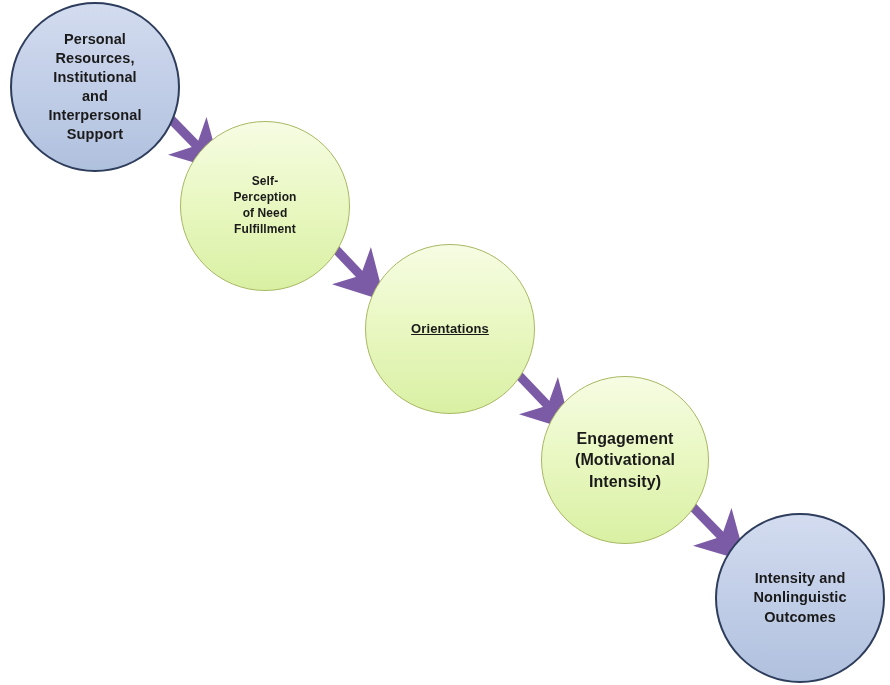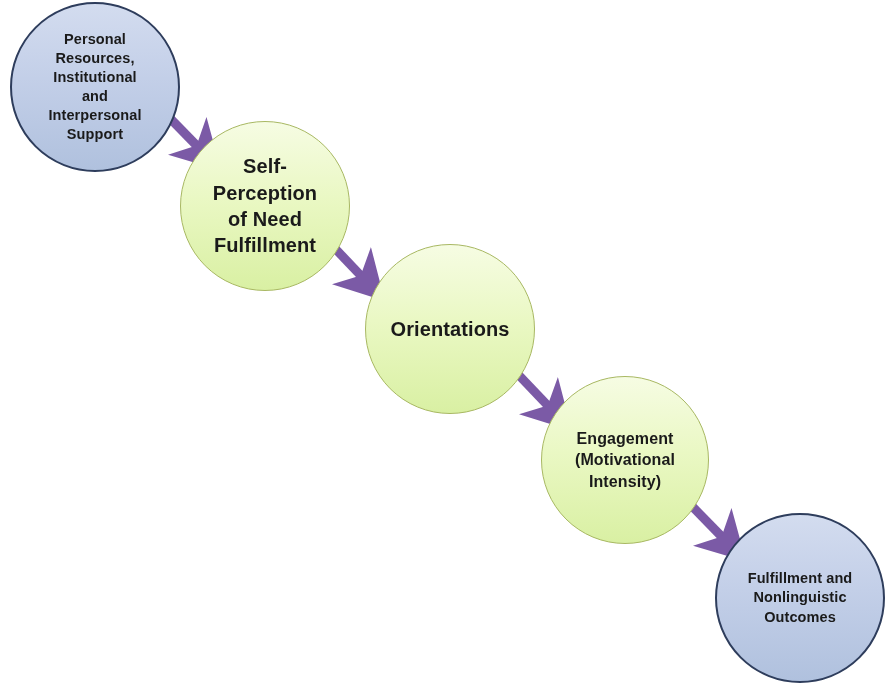--- a/index.html
+++ b/index.html
@@ -83,35 +83,35 @@
   <div class="node-circle blue" id="node-0" style="left: 10px; top: 2px; width: 170px; height: 170px;">
     <span class="node-label" style="font-size: 14.5px;">Personal
 Resources,
 Institutional
 and
 Interpersonal
 Support</span>
   </div>
 
   <div class="node-circle green" id="node-1" style="left: 180px; top: 121px; width: 170px; height: 170px;">
-    <span class="node-label" style="font-size: 20px;">Self-
+    <span class="node-label" style="font-size: 12px;">Self-
 Perception
 of Need
 Fulfillment</span>
   </div>
 
   <div class="node-circle green" id="node-2" style="left: 365px; top: 244px; width: 170px; height: 170px;">
-    <span class="node-label" style="font-size: 20px;">Orientations</span>
+    <span class="node-label" style="font-size: 13px; text-decoration: underline;">Orientations</span>
   </div>
 
   <div class="node-circle green" id="node-3" style="left: 541px; top: 376px; width: 168px; height: 168px;">
     <span class="node-label" style="font-size: 16px;">Engagement
 (Motivational
 Intensity)</span>
   </div>
 
   <div class="node-circle blue" id="node-4" style="left: 715px; top: 513px; width: 170px; height: 170px;">
-    <span class="node-label" style="font-size: 14.5px;">Fulfillment and
+    <span class="node-label" style="font-size: 14.5px;">Intensity and
 Nonlinguistic
 Outcomes</span>
   </div>
 
 </div>
 
 </body></html>

